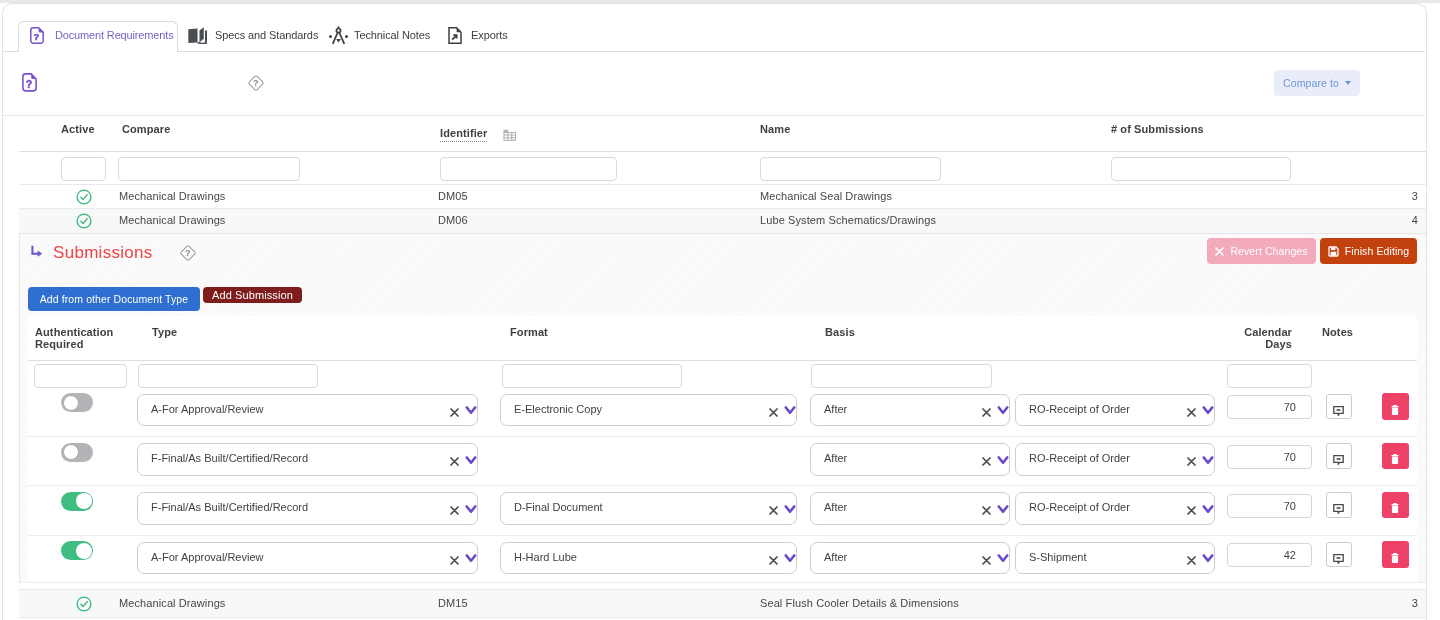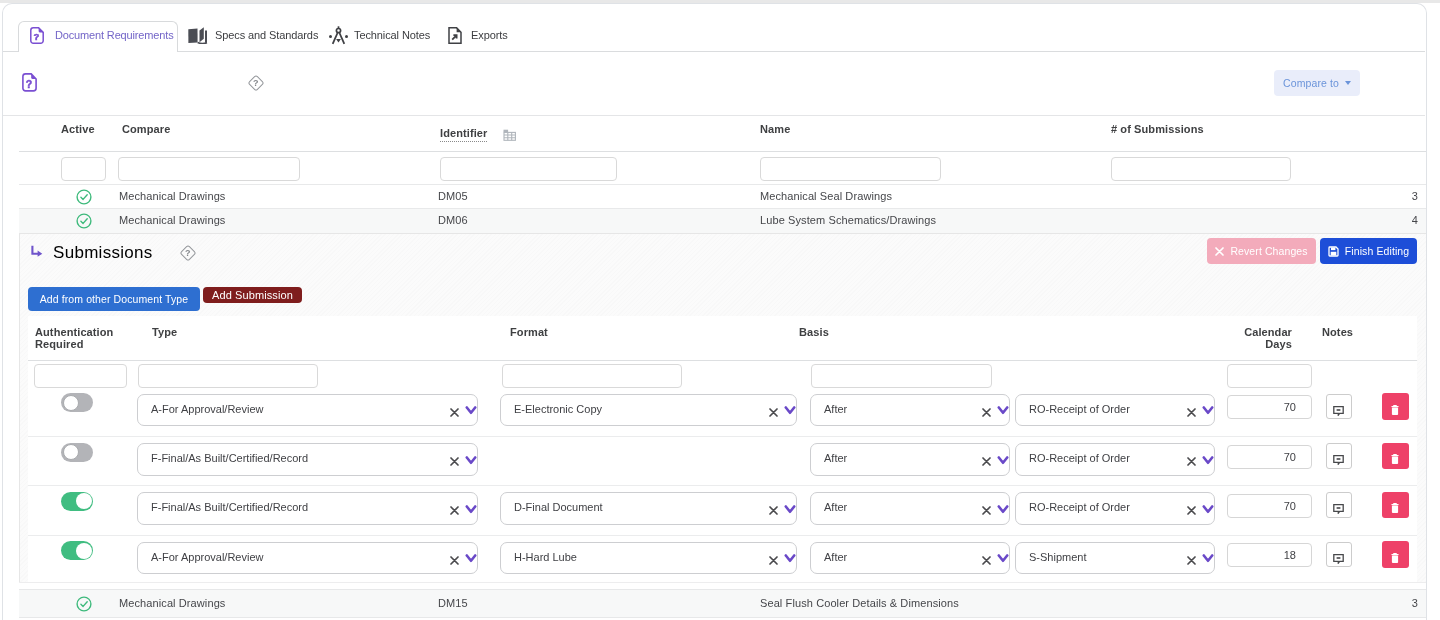--- a/index.html
+++ b/index.html
@@ -122,41 +122,41 @@
   <div class="cell" style="left:438px;top:214px;">DM06</div>
   <div class="cell" style="left:760px;top:214px;">Lube System Schematics/Drawings</div>
   <div class="cell" style="left:1318px;top:214px;width:100px;text-align:right;">4</div>
 
   <div class="abs" id="detail" style="left:19px;top:233px;width:1407px;height:352px;border-left:1px solid #e6e6e6;border-top:1px solid #e6e6e6;background:#fbfbfb;background-image:repeating-linear-gradient(135deg, rgba(125,125,130,0.022) 0 1px, transparent 1px 3px);"></div>
 
   <div class="abs" style="left:30px;top:245px;"><svg width="13" height="14" viewBox="0 0 13 14">
         <path d="M2.4 0.8 V8.7 H8.4" fill="none" stroke="#6f54cb" stroke-width="2.1"></path>
         <path d="M7.6 5.6 L12.3 8.7 L7.6 11.8 Z" fill="#6f54cb"></path>
       </svg></div>
-  <div class="abs" style="left:53px;top:243px;font-size:17px;letter-spacing:0.3px;color:#000000;">Submissions</div>
+  <div class="abs" style="left:53px;top:243px;font-size:17px;letter-spacing:0.3px;color:#ef4444;">Submissions</div>
   <div class="abs" style="left:182px;top:247px;width:12px;height:12px;border:1.4px solid #94979b;border-radius:2.5px;transform:rotate(45deg);">
       <span style="position:absolute;left:1.6px;top:-0.5px;transform:rotate(-45deg);font-size:9px;color:#85888c;font-weight:700;">?</span>
     </div>
   <div class="btn" style="left:1207px;top:238px;width:109px;height:26px;background:#f3abbb;font-weight:400;font-size:10.5px;"><svg width="9" height="9" viewBox="0 0 9 9">
         <path d="M1 1 L8 8 M8 1 L1 8" stroke="#fff" stroke-width="1.7" stroke-linecap="round"></path>
       </svg>&nbsp;&nbsp;Revert Changes</div>
-  <div class="btn" style="left:1320px;top:238px;width:97px;height:26px;background:#1d4ed8;font-weight:400;font-size:10.5px;"><svg width="11" height="11" viewBox="0 0 11 11">
+  <div class="btn" style="left:1320px;top:238px;width:97px;height:26px;background:#c2410c;font-weight:400;font-size:10.5px;"><svg width="11" height="11" viewBox="0 0 11 11">
         <path d="M1 1.8 a0.8 0.8 0 0 1 0.8 -0.8 H8 l2 2 v6.2 a0.8 0.8 0 0 1 -0.8 0.8 H1.8 A0.8 0.8 0 0 1 1 9.2 Z" fill="none" stroke="#fff" stroke-width="1.3"></path>
         <rect x="3" y="1.5" width="4.4" height="2.6" fill="#fff"></rect>
         <rect x="2.7" y="5.8" width="5.6" height="3.7" fill="#fff"></rect>
       </svg>&nbsp;&nbsp;Finish Editing</div>
 
   <div class="btn" style="left:28px;top:287px;width:172px;height:24px;background:#2e6fd1;font-weight:400;font-size:10.5px;">Add from other Document Type</div>
   <div class="btn" style="left:203px;top:287px;width:99px;height:16px;background:#7f1d1d;font-weight:400;font-size:11px;">Add Submission</div>
 
   <div class="abs" style="left:28px;top:316px;width:1389px;height:266px;background:#fff;"></div>
   <div class="lbl" style="left:35px;top:326px;">Authentication<br>Required</div>
   <div class="lbl" style="left:152px;top:326px;">Type</div>
   <div class="lbl" style="left:510px;top:326px;">Format</div>
-  <div class="lbl" style="left:799px;top:326px;">Basis</div>
+  <div class="lbl" style="left:825px;top:326px;">Basis</div>
   <div class="lbl" style="left:1192px;top:326px;width:100px;text-align:right;">Calendar<br>Days</div>
   <div class="lbl" style="left:1322px;top:326px;">Notes</div>
   <div class="hline" style="left:28px;top:360px;width:1389px;background:#dddfe1;"></div>
 
   <div class="finput" style="left:34px;top:364px;width:93px;"></div>
   <div class="finput" style="left:138px;top:364px;width:180px;"></div>
   <div class="finput" style="left:502px;top:364px;width:180px;"></div>
   <div class="finput" style="left:811px;top:364px;width:181px;"></div>
   <div class="finput" style="left:1227px;top:364px;width:85px;"></div>
 
@@ -336,21 +336,21 @@
     </div>
   <div class="selbox" style="left:1015px;top:541.5px;width:200px;">
       <span class="stxt">S-Shipment</span>
       <span class="x"><svg width="9" height="9" viewBox="0 0 9 9">
           <path d="M1 1 L8 8 M8 1 L1 8" stroke="#4b4b4e" stroke-width="1.7" stroke-linecap="round"></path>
         </svg></span>
       <span class="ch"><svg width="12" height="10" viewBox="0 0 12 10">
           <path d="M1.8 1.5 L6 6.8 L10.2 1.5" stroke="#6a49c8" stroke-width="2.6" fill="none" stroke-linecap="round" stroke-linejoin="round"></path>
         </svg></span>
     </div>
-  <div class="numin" style="left:1227px;top:543px;">18</div>
+  <div class="numin" style="left:1227px;top:543px;">42</div>
   <div class="notesbtn" style="left:1325.5px;top:541.5px;"><svg width="11" height="10" viewBox="0 0 11 10">
         <path d="M0.8 0.7 h9.4 v6.6 h-3.6 l-1.3 1.8 v-1.8 H0.8 Z" fill="none" stroke="#47484b" stroke-width="1.3"></path>
         <rect x="3.6" y="3.2" width="3.8" height="1.6" fill="#47484b"></rect>
       </svg></div>
   <div class="delbtn" style="left:1381.5px;top:541px;"><svg width="8" height="10" viewBox="0 0 8 10">
         <rect x="2.1" y="0" width="3.8" height="1.4" rx="0.7" fill="#fff"></rect>
         <rect x="0.3" y="0.9" width="7.4" height="1.3" rx="0.6" fill="#fff"></rect>
         <rect x="0.9" y="2.6" width="6.2" height="7.4" rx="0.9" fill="#fff"></rect>
       </svg></div>
 

